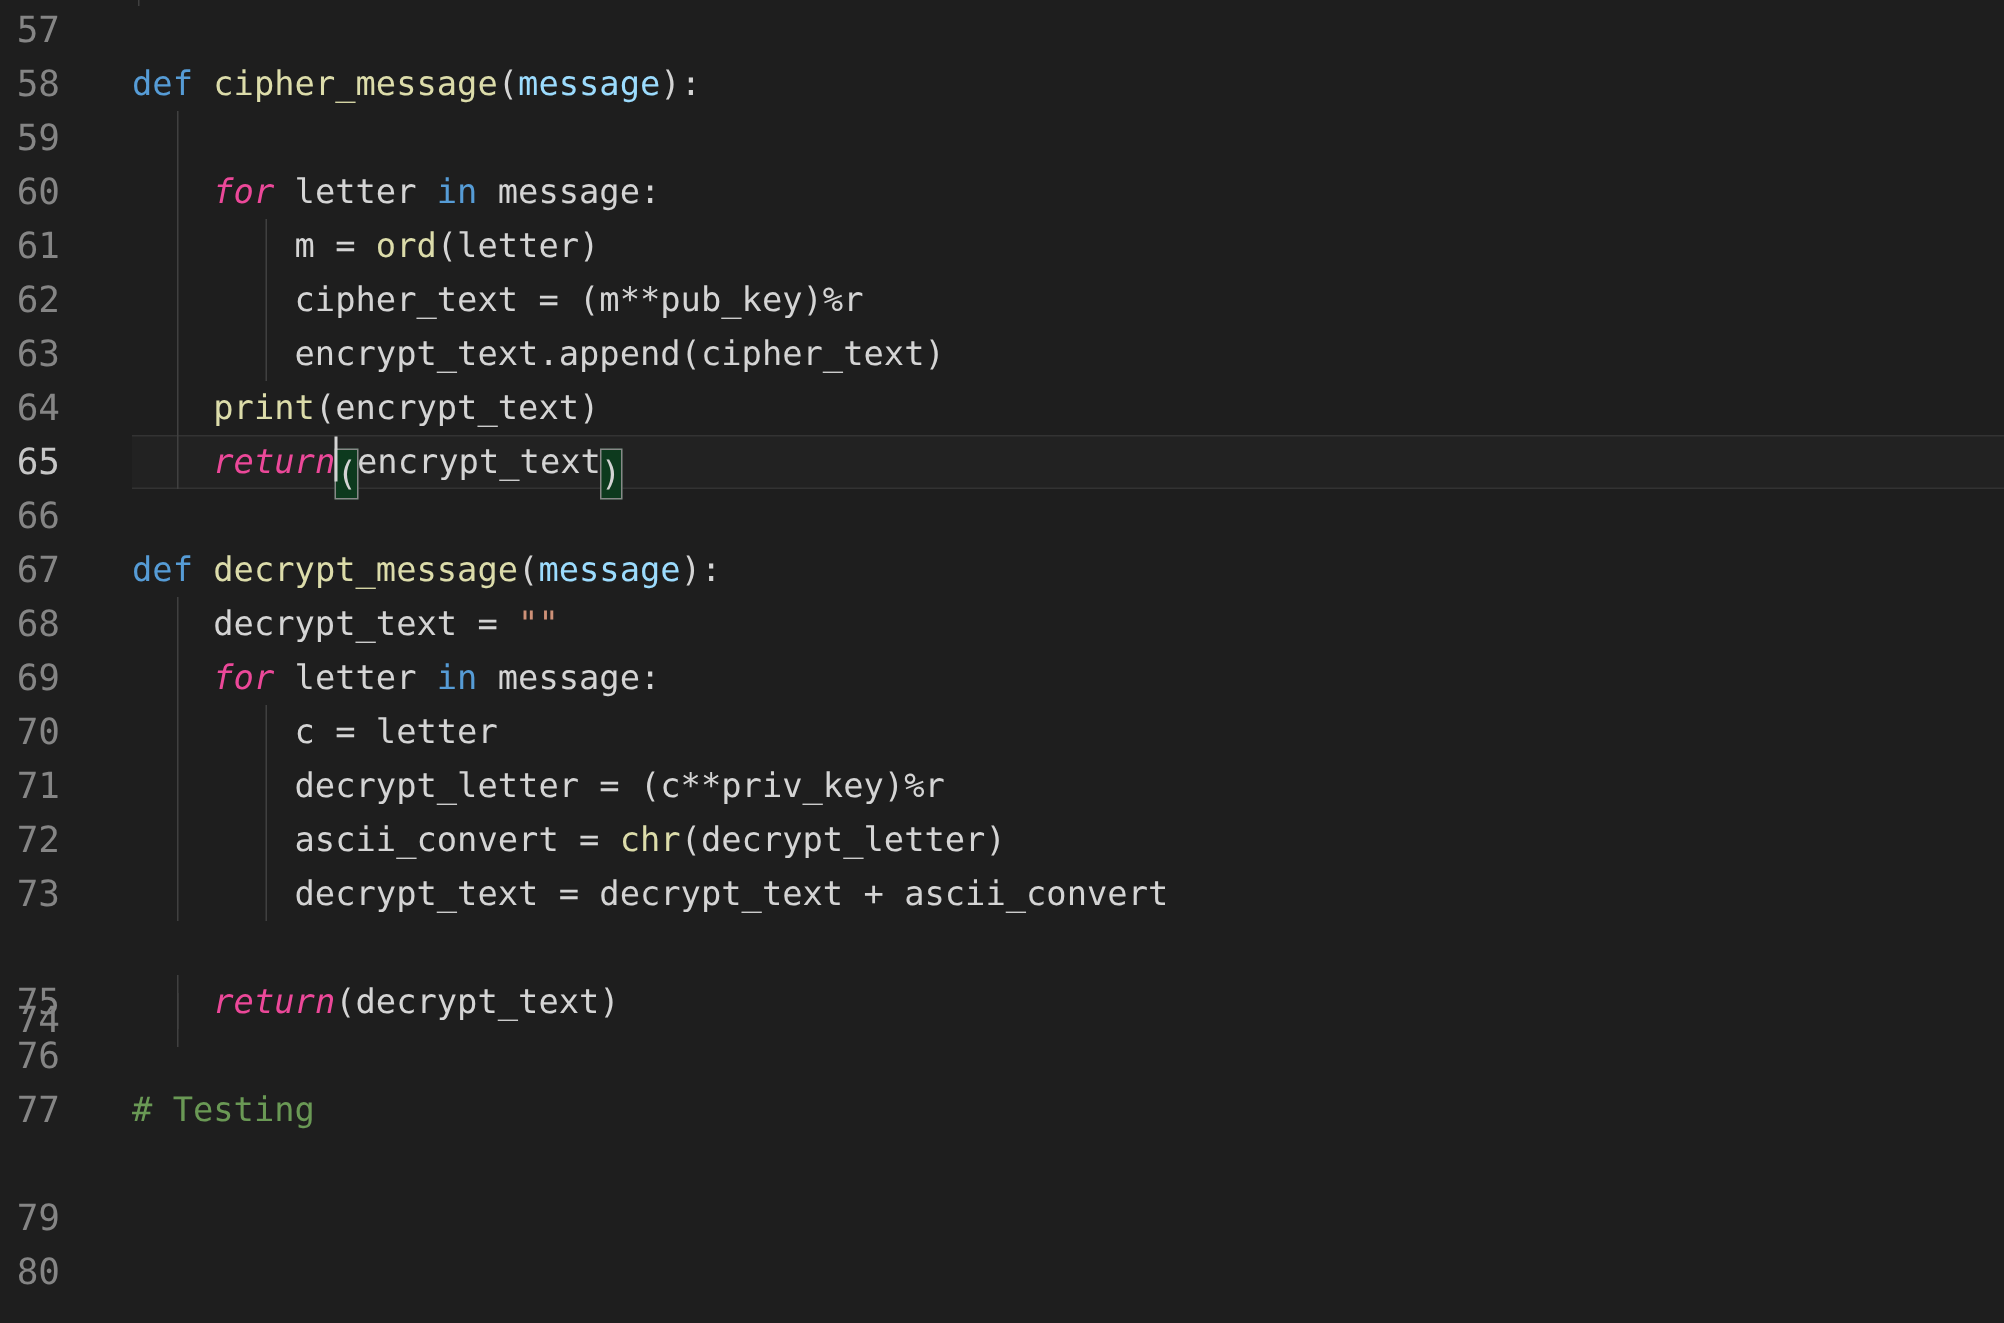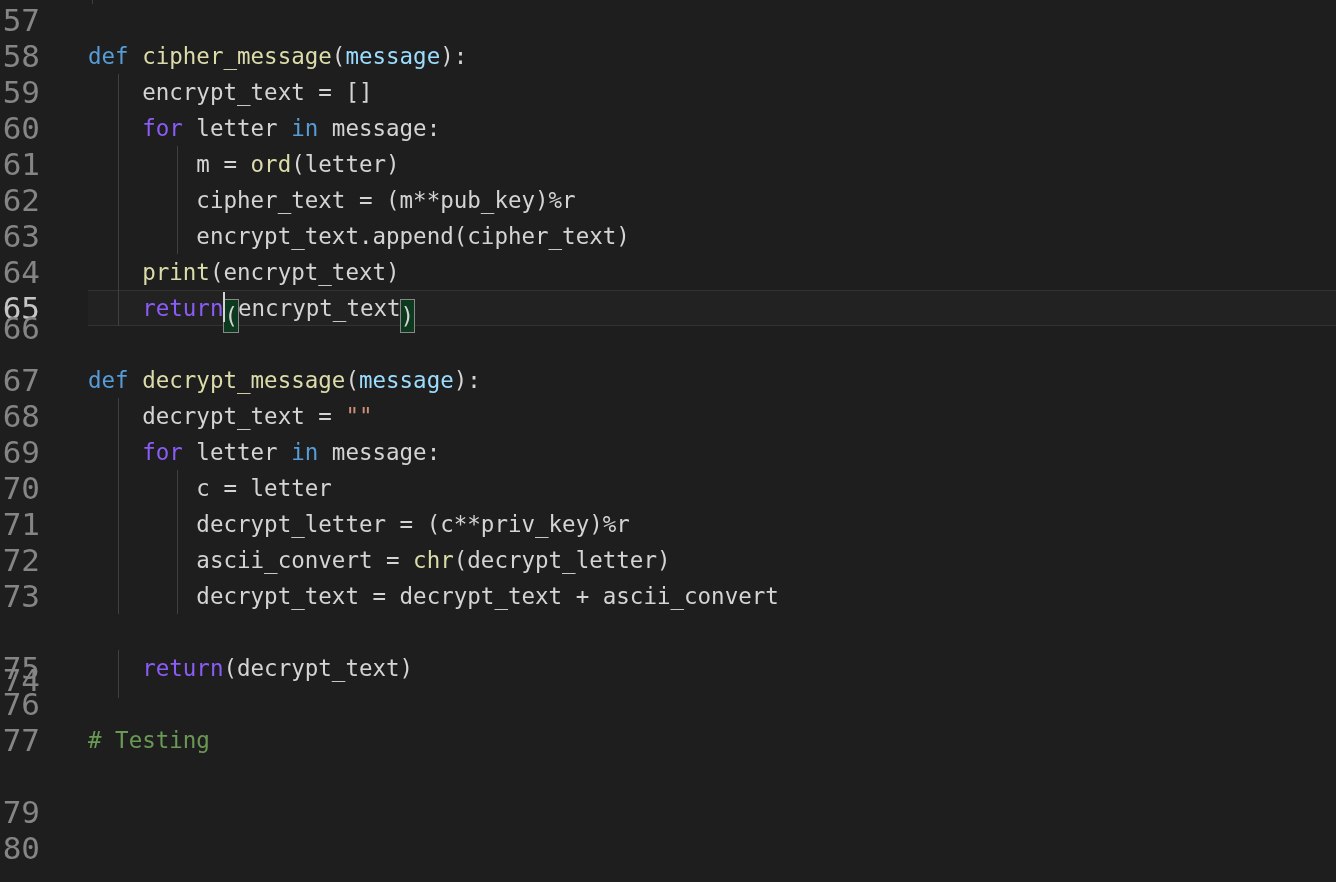--- a/index.html
+++ b/index.html
@@ -51,21 +51,21 @@
     pointer-events: none;
   }
 
   .lnum {
     position: absolute;
     left: 0;
     width: 40px;
     top: 0;
     text-align: right;
     color: #858585;
-    font-size: 31px;
+    font-size: 24px;
     line-height: 36px;
     font-family: "DejaVu Sans Mono", "Liberation Mono", monospace;
   }
   .line.active .lnum {
     color: #c6c6c6;
   }
 
   .code {
     position: absolute;
     left: 88px;
@@ -79,21 +79,21 @@
   .guide {
     position: absolute;
     top: 0;
     width: 1px;
     height: 36px;
     background: #404040;
   }
 
   
   .t-kw       { color: #569cd6; }  
-  .t-ctrl     { color: #8b5cf6; }  
+  .t-ctrl     { color: #ec4899; font-style: italic; }  
   .t-fn       { color: #dcdcaa; }  
   .t-param    { color: #9cdcfe; }  
   .t-str      { color: #ce9178; }  
   .t-cmt      { color: #6a9955; }  
   .t-plain    { color: #d4d4d4; }
 
   .bracket-match {
     display: inline-block;
     background: #0d3a1e;
     border: 1px solid #888888;
@@ -125,28 +125,28 @@
   }
 </style>
 </head>
 <body>
 
 <div id="editor">
   <div class="top-stub"></div>
   <div class="code-area" id="code-area">
       <div class="line" style="position: absolute; left: 0px; right: 0px; top: 2px;"><div class="lnum">57</div><div class="code"></div></div>
       <div class="line" style="position: absolute; left: 0px; right: 0px; top: 38px;"><div class="lnum">58</div><div class="code"><span class="t-kw">def</span><span class="t-plain"> </span><span class="t-fn">cipher_message</span><span class="t-plain">(</span><span class="t-param">message</span><span class="t-plain">):</span></div></div>
-      <div class="line" style="position: absolute; left: 0px; right: 0px; top: 74px;"><div class="lnum">59</div><div class="guide" style="left: 117.5px;"></div><div class="code"><span class="t-plain">    encrypt_text = []</span></div></div>
+      <div class="line" style="position: absolute; left: 0px; right: 0px; top: 74px;"><div class="lnum">59</div><div class="guide" style="left: 117.5px;"></div></div>
       <div class="line" style="position: absolute; left: 0px; right: 0px; top: 110px;"><div class="lnum">60</div><div class="guide" style="left: 117.5px;"></div><div class="code"><span class="t-plain">    </span><span class="t-ctrl">for</span><span class="t-plain"> letter </span><span class="t-kw">in</span><span class="t-plain"> message:</span></div></div>
       <div class="line" style="position: absolute; left: 0px; right: 0px; top: 146px;"><div class="lnum">61</div><div class="guide" style="left: 117.5px;"></div><div class="guide" style="left: 176.5px;"></div><div class="code"><span class="t-plain">        m = </span><span class="t-fn">ord</span><span class="t-plain">(letter)</span></div></div>
       <div class="line" style="position: absolute; left: 0px; right: 0px; top: 182px;"><div class="lnum">62</div><div class="guide" style="left: 117.5px;"></div><div class="guide" style="left: 176.5px;"></div><div class="code"><span class="t-plain">        cipher_text = (m**pub_key)%r</span></div></div>
       <div class="line" style="position: absolute; left: 0px; right: 0px; top: 218px;"><div class="lnum">63</div><div class="guide" style="left: 117.5px;"></div><div class="guide" style="left: 176.5px;"></div><div class="code"><span class="t-plain">        encrypt_text.append(cipher_text)</span></div></div>
       <div class="line" style="position: absolute; left: 0px; right: 0px; top: 254px;"><div class="lnum">64</div><div class="guide" style="left: 117.5px;"></div><div class="code"><span class="t-plain">    </span><span class="t-fn">print</span><span class="t-plain">(encrypt_text)</span></div></div>
       <div class="line active" style="position: absolute; left: 0px; right: 0px; top: 290px;"><div class="line-bg"></div><div class="lnum">65</div><div class="guide" style="left: 117.5px;"></div><div class="code"><span class="t-plain">    </span><span class="t-ctrl">return</span><span class="cursor"></span><span class="t-plain bracket-match">(</span><span class="t-plain">encrypt_text</span><span class="t-plain bracket-match">)</span></div></div>
-      <div class="line" style="position: absolute; left: 0px; right: 0px; top: 310px; text-decoration: underline;"><div class="lnum">66</div><div class="code"></div></div>
+      <div class="line" style="position: absolute; left: 0px; right: 0px; top: 326px; text-decoration: underline;"><div class="lnum">66</div><div class="code"></div></div>
       <div class="line" style="position: absolute; left: 0px; right: 0px; top: 362px;"><div class="lnum">67</div><div class="code"><span class="t-kw">def</span><span class="t-plain"> </span><span class="t-fn">decrypt_message</span><span class="t-plain">(</span><span class="t-param">message</span><span class="t-plain">):</span></div></div>
       <div class="line" style="position: absolute; left: 0px; right: 0px; top: 398px;"><div class="lnum">68</div><div class="guide" style="left: 117.5px;"></div><div class="code"><span class="t-plain">    decrypt_text = </span><span class="t-str">""</span></div></div>
       <div class="line" style="position: absolute; left: 0px; right: 0px; top: 434px;"><div class="lnum">69</div><div class="guide" style="left: 117.5px;"></div><div class="code"><span class="t-plain">    </span><span class="t-ctrl">for</span><span class="t-plain"> letter </span><span class="t-kw">in</span><span class="t-plain"> message:</span></div></div>
       <div class="line" style="position: absolute; left: 0px; right: 0px; top: 470px;"><div class="lnum">70</div><div class="guide" style="left: 117.5px;"></div><div class="guide" style="left: 176.5px;"></div><div class="code"><span class="t-plain">        c = letter</span></div></div>
       <div class="line" style="position: absolute; left: 0px; right: 0px; top: 506px;"><div class="lnum">71</div><div class="guide" style="left: 117.5px;"></div><div class="guide" style="left: 176.5px;"></div><div class="code"><span class="t-plain">        decrypt_letter = (c**priv_key)%r</span></div></div>
       <div class="line" style="position: absolute; left: 0px; right: 0px; top: 542px;"><div class="lnum">72</div><div class="guide" style="left: 117.5px;"></div><div class="guide" style="left: 176.5px;"></div><div class="code"><span class="t-plain">        ascii_convert = </span><span class="t-fn">chr</span><span class="t-plain">(decrypt_letter)</span></div></div>
       <div class="line" style="position: absolute; left: 0px; right: 0px; top: 578px;"><div class="lnum">73</div><div class="guide" style="left: 117.5px;"></div><div class="guide" style="left: 176.5px;"></div><div class="code"><span class="t-plain">        decrypt_text = decrypt_text + ascii_convert</span></div></div>
       <div class="line" style="position: absolute; left: 0px; right: 0px; top: 614px; margin-top: 48px;"><div class="lnum">74</div><div class="guide" style="left: 117.5px;"></div></div>
       <div class="line" style="position: absolute; left: 0px; right: 0px; top: 650px;"><div class="lnum">75</div><div class="guide" style="left: 117.5px;"></div><div class="code"><span class="t-plain">    </span><span class="t-ctrl">return</span><span class="t-plain">(decrypt_text)</span></div></div>
       <div class="line" style="position: absolute; left: 0px; right: 0px; top: 686px;"><div class="lnum">76</div><div class="code"></div></div>

